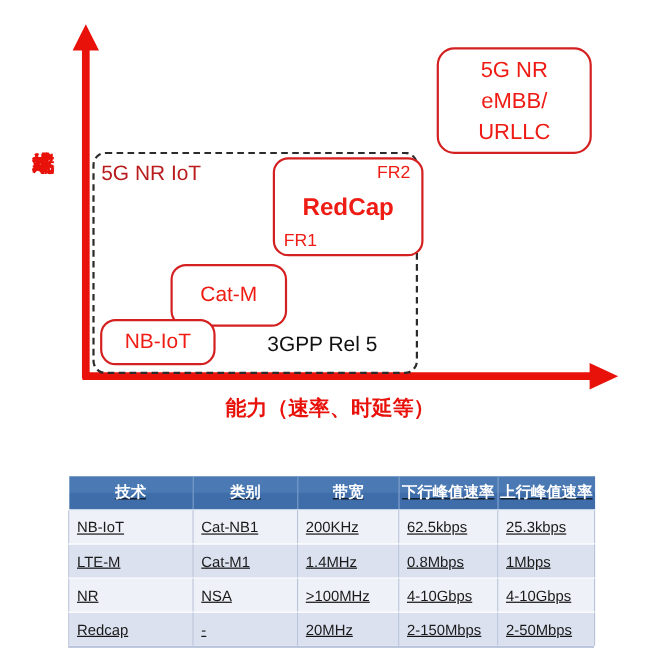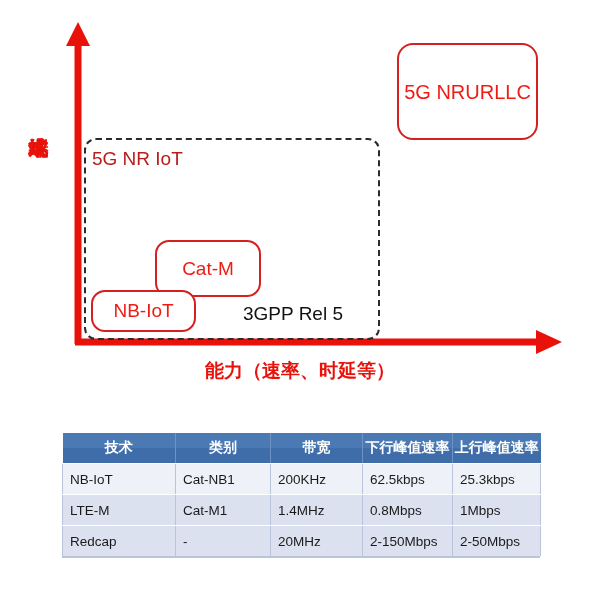--- a/index.html
+++ b/index.html
@@ -96,21 +96,21 @@
     border-radius: 14px;
     background: #ffffff;
     color: #ee1c14;
   }
 
   #box-embb {
     left: 397px; top: 43px;
     width: 141px; height: 97px;
     border-radius: 16px;
     display: flex;
-    flex-direction: row;
+    flex-direction: column;
     align-items: center;
     justify-content: center;
   }
   #box-embb .line {
     font-size: 20px;
     line-height: 28px;
     font-weight: normal;
     color: #ee1c14;
     white-space: nowrap;
   }
@@ -158,20 +158,21 @@
 
   
   #spec-table {
     position: absolute;
     left: 62px;
     top: 433px;
     width: 478px;
     border-collapse: collapse;
     table-layout: fixed;
     font-size: 13px;
+    text-decoration: underline;
   }
   #spec-table th, #spec-table td {
     border-left: 1px solid #ffffff;
     border-right: 1px solid #ffffff;
     padding: 0;
     height: 30px;
     vertical-align: middle;
   }
   #spec-table thead th {
     background: linear-gradient(to bottom, #4a79b4 0%, #4a79b4 48%, #3f6daa 52%, #3f6daa 100%);
@@ -224,23 +225,29 @@
 
   <div id="y-axis-label">终端成本</div>
   <div id="x-axis-label">能力（速率、时延等）</div>
 
   <div id="group-box"></div>
   <div id="group-title">5G NR IoT</div>
   <div id="rel-title">3GPP Rel 5</div>
 
   <div class="rbox" id="box-embb">
     <div class="line">5G NR</div>
+    <div class="line">eMBB/</div>
     <div class="line">URLLC</div>
   </div>
 
+  <div class="rbox" id="box-redcap">
+    <div id="fr2-label">FR2</div>
+    <div id="redcap-label">RedCap</div>
+    <div id="fr1-label">FR1</div>
+  </div>
 
   <div class="rbox" id="box-catm">
     <div class="label">Cat-M</div>
   </div>
 
   <div class="rbox" id="box-nbiot">
     <div class="label">NB-IoT</div>
   </div>
 </div>
 
@@ -270,20 +277,27 @@
         <td>62.5kbps</td>
         <td>25.3kbps</td>
       </tr>
       <tr class="even">
         <td>LTE-M</td>
         <td>Cat-M1</td>
         <td>1.4MHz</td>
         <td>0.8Mbps</td>
         <td>1Mbps</td>
       </tr>
+      <tr class="odd">
+        <td>NR</td>
+        <td>NSA</td>
+        <td>&gt;100MHz</td>
+        <td>4-10Gbps</td>
+        <td>4-10Gbps</td>
+      </tr>
       <tr class="even">
         <td>Redcap</td>
         <td>-</td>
         <td>20MHz</td>
         <td>2-150Mbps</td>
         <td>2-50Mbps</td>
       </tr>
     </tbody>
   </table>
 </div>

